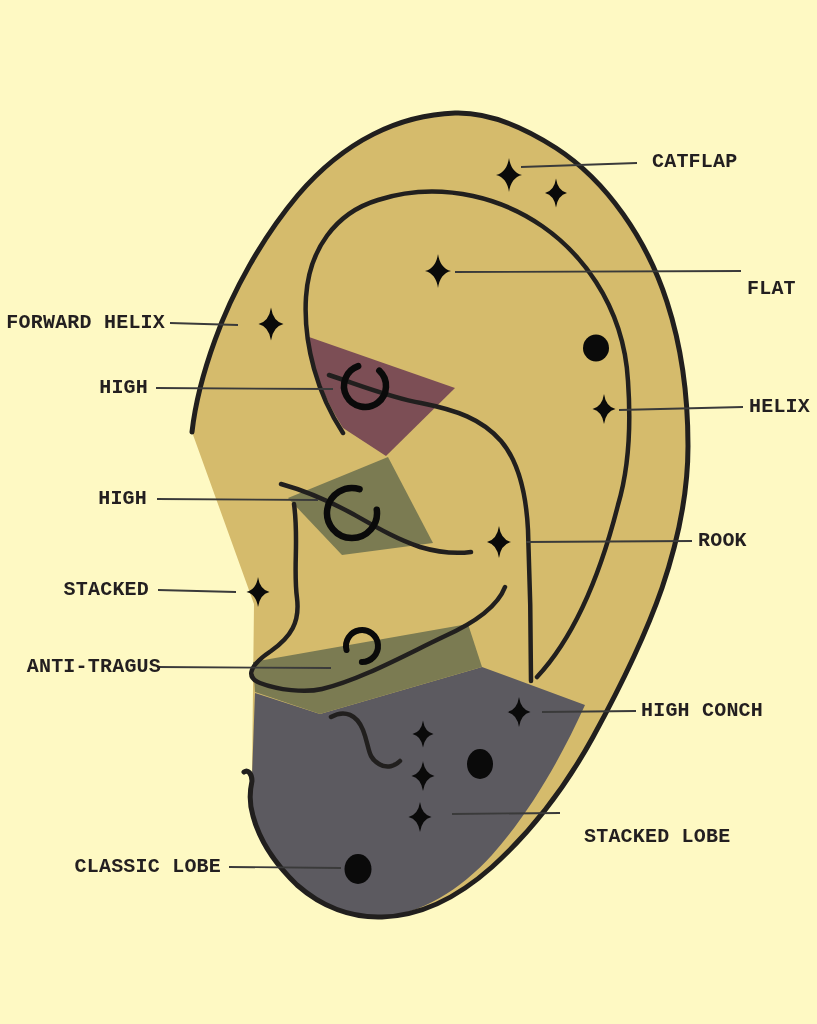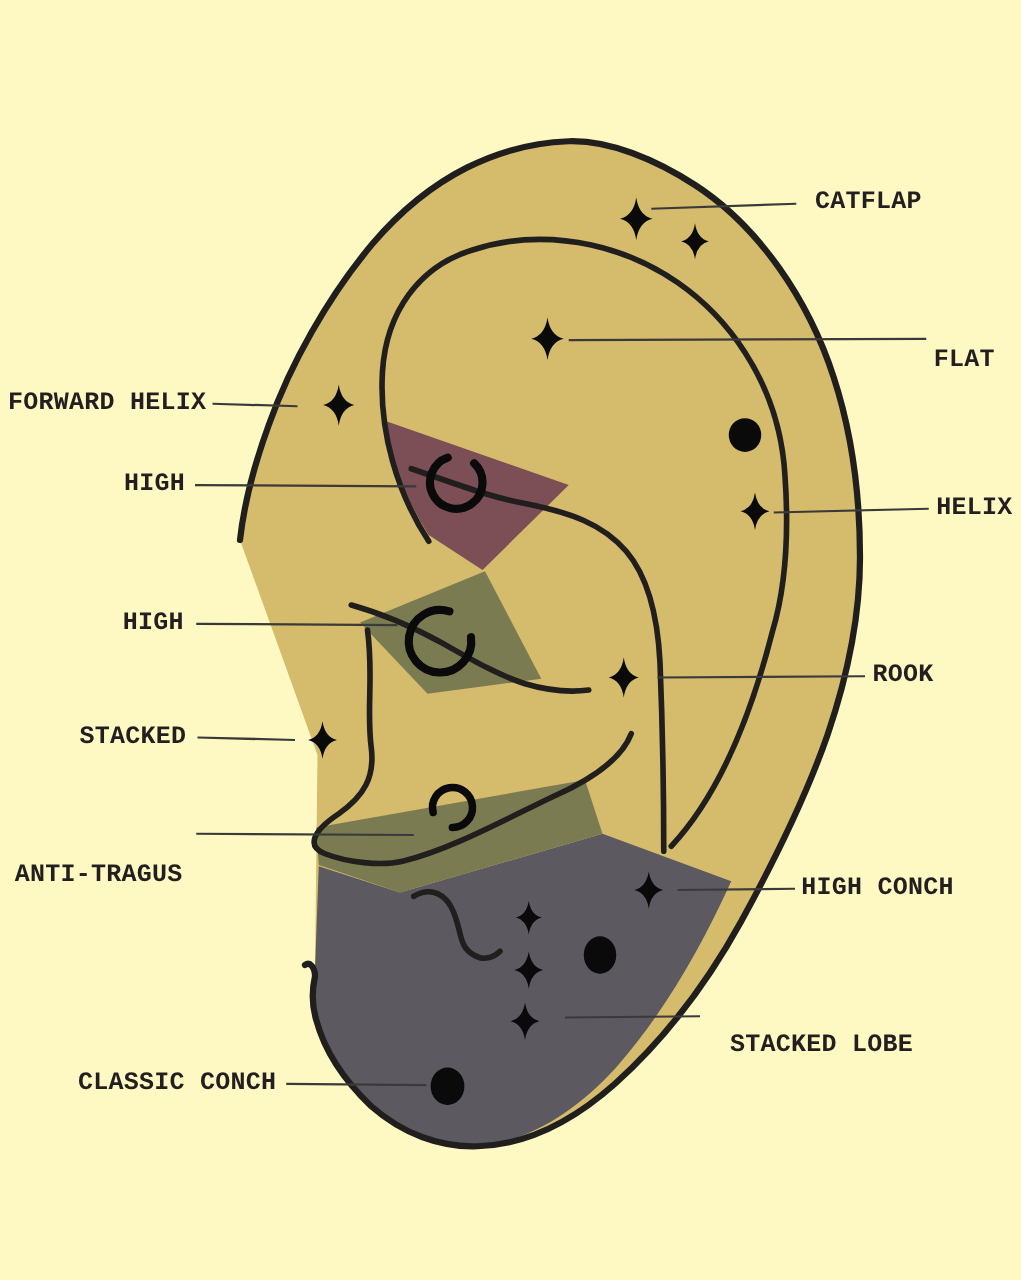--- a/index.html
+++ b/index.html
@@ -156,18 +156,18 @@
 
   <div>
       <div class="label right" style="left: 652px; top: 162px; color: rgb(35, 31, 32);">CATFLAP</div>
       <div class="label right" style="left: 747px; top: 289px; color: rgb(35, 31, 32); text-align: center;">FLAT</div>
       <div class="label left" style="left: 165px; top: 323px; color: rgb(35, 31, 32);">FORWARD HELIX</div>
       <div class="label left" style="left: 148px; top: 388px; color: rgb(35, 31, 32);">HIGH</div>
       <div class="label right" style="left: 749px; top: 407px; color: rgb(35, 31, 32); text-align: right;">HELIX</div>
       <div class="label left" style="left: 147px; top: 499px; color: rgb(35, 31, 32);">HIGH</div>
       <div class="label right" style="left: 698px; top: 541px; color: rgb(35, 31, 32);">ROOK</div>
       <div class="label left" style="left: 149px; top: 590px; color: rgb(35, 31, 32);">STACKED</div>
-      <div class="label left" style="left: 146px; top: 667px; color: rgb(35, 31, 32); margin-top: 34px;">ANTI-TRAGUS</div>
+      <div class="label left" style="left: 161px; top: 667px; color: rgb(35, 31, 32);">ANTI-TRAGUS</div>
       <div class="label right" style="left: 641px; top: 711px; color: rgb(35, 31, 32);">HIGH CONCH</div>
       <div class="label right" style="left: 584px; top: 813px; color: rgb(35, 31, 32); margin-top: 24px;">STACKED LOBE</div>
-      <div class="label left" style="left: 221px; top: 867px; color: rgb(35, 31, 32);">CLASSIC CONCH</div>
+      <div class="label left" style="left: 221px; top: 867px; color: rgb(35, 31, 32);">CLASSIC LOBE</div>
     </div>
 </div>
 
 </body></html>

